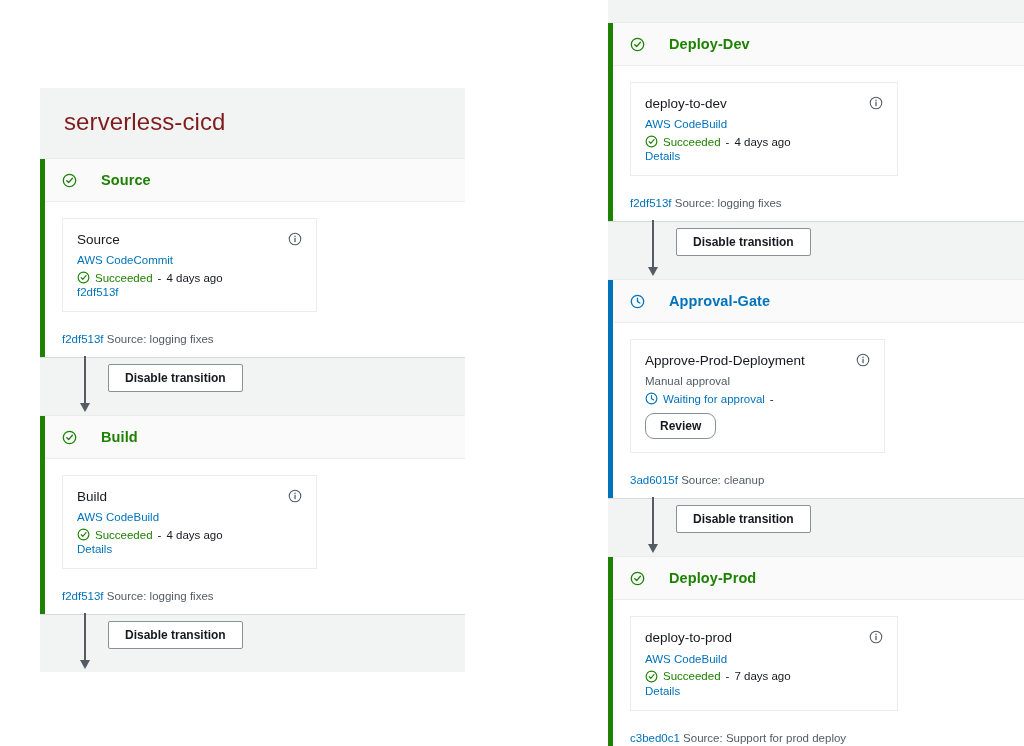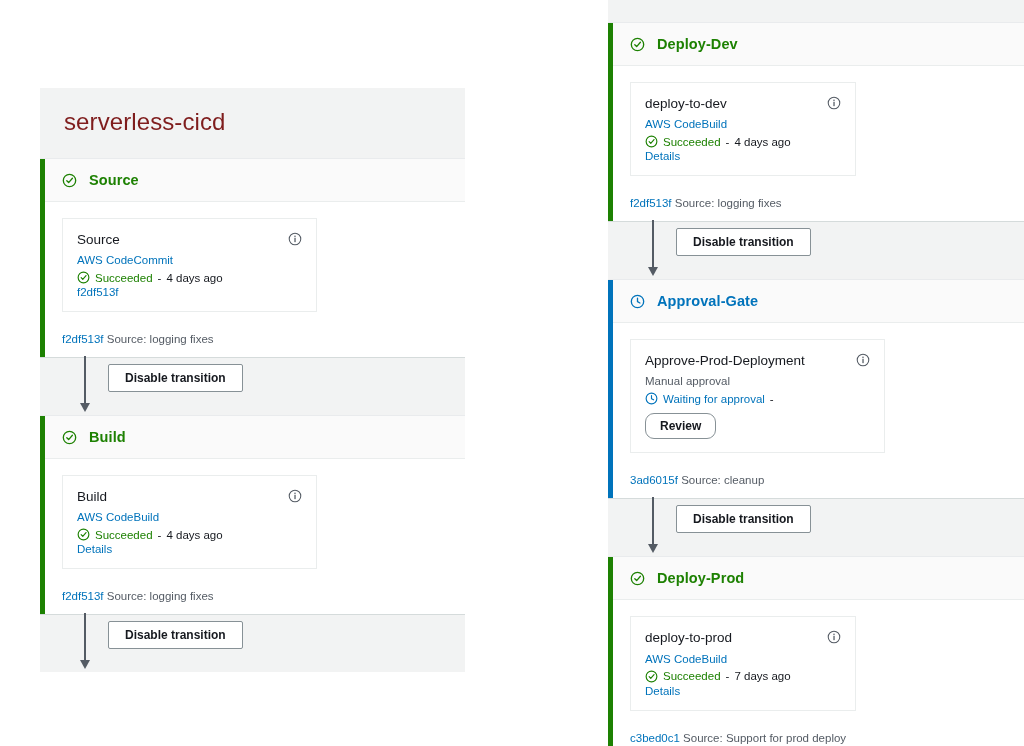--- a/index.html
+++ b/index.html
@@ -48,21 +48,21 @@
   }
   .accent-green { background: #1d8102; }
   .accent-blue  { background: #0073bb; }
 
   .stage-header {
     background: #fafafa;
     border-bottom: 1px solid #eaeded;
     padding: 13px 16px 13px 22px;
     display: flex;
     align-items: center;
-    gap: 12px;
+    gap: 24px;
   }
   .stage-name {
     font-size: 14.5px;
     font-weight: bold;
     letter-spacing: .1px;
   }
   .name-green { color: #1d8102; }
   .name-blue  { color: #0073bb; }
 
   .stage-body {
@@ -71,21 +71,21 @@
 
   
   .action-card {
     border: 1px solid #eaeded;
     background: #ffffff;
     box-sizing: border-box;
     width: 255px;
     padding: 13px 14px 13px 14px;
     position: relative;
   }
-  .action-card.wide { width: 226px; }
+  .action-card.wide { width: 268px; }
   .action-title-row {
     display: flex;
     align-items: flex-start;
     justify-content: space-between;
   }
   .action-title {
     font-size: 13.5px;
     color: #16191f;
     line-height: 1.2;
   }

